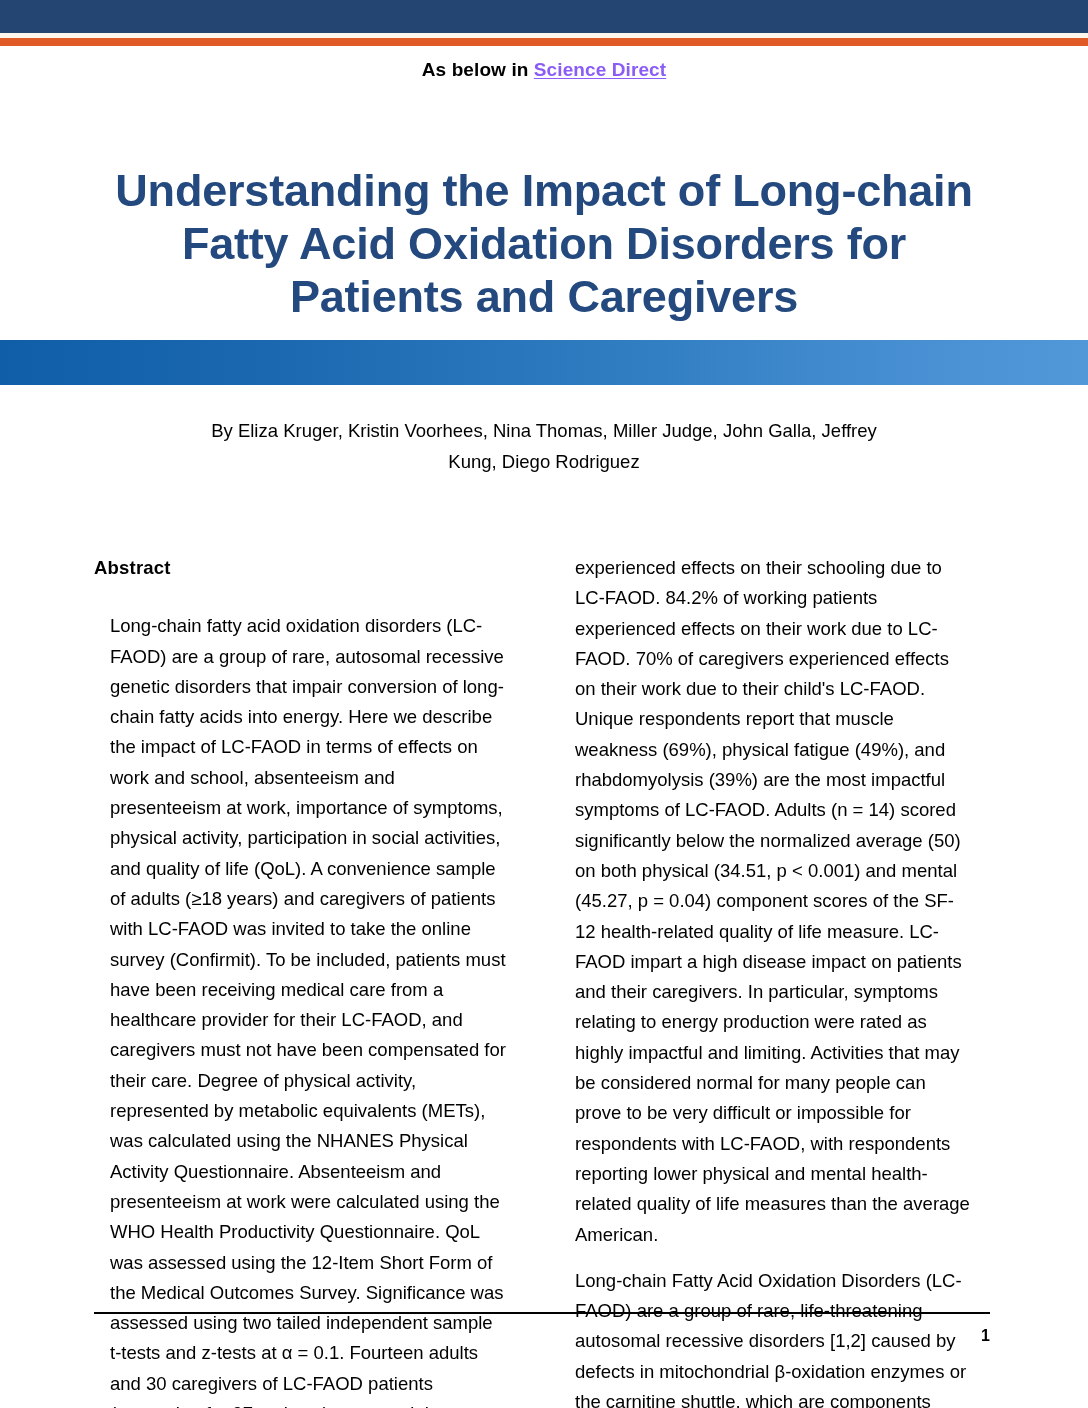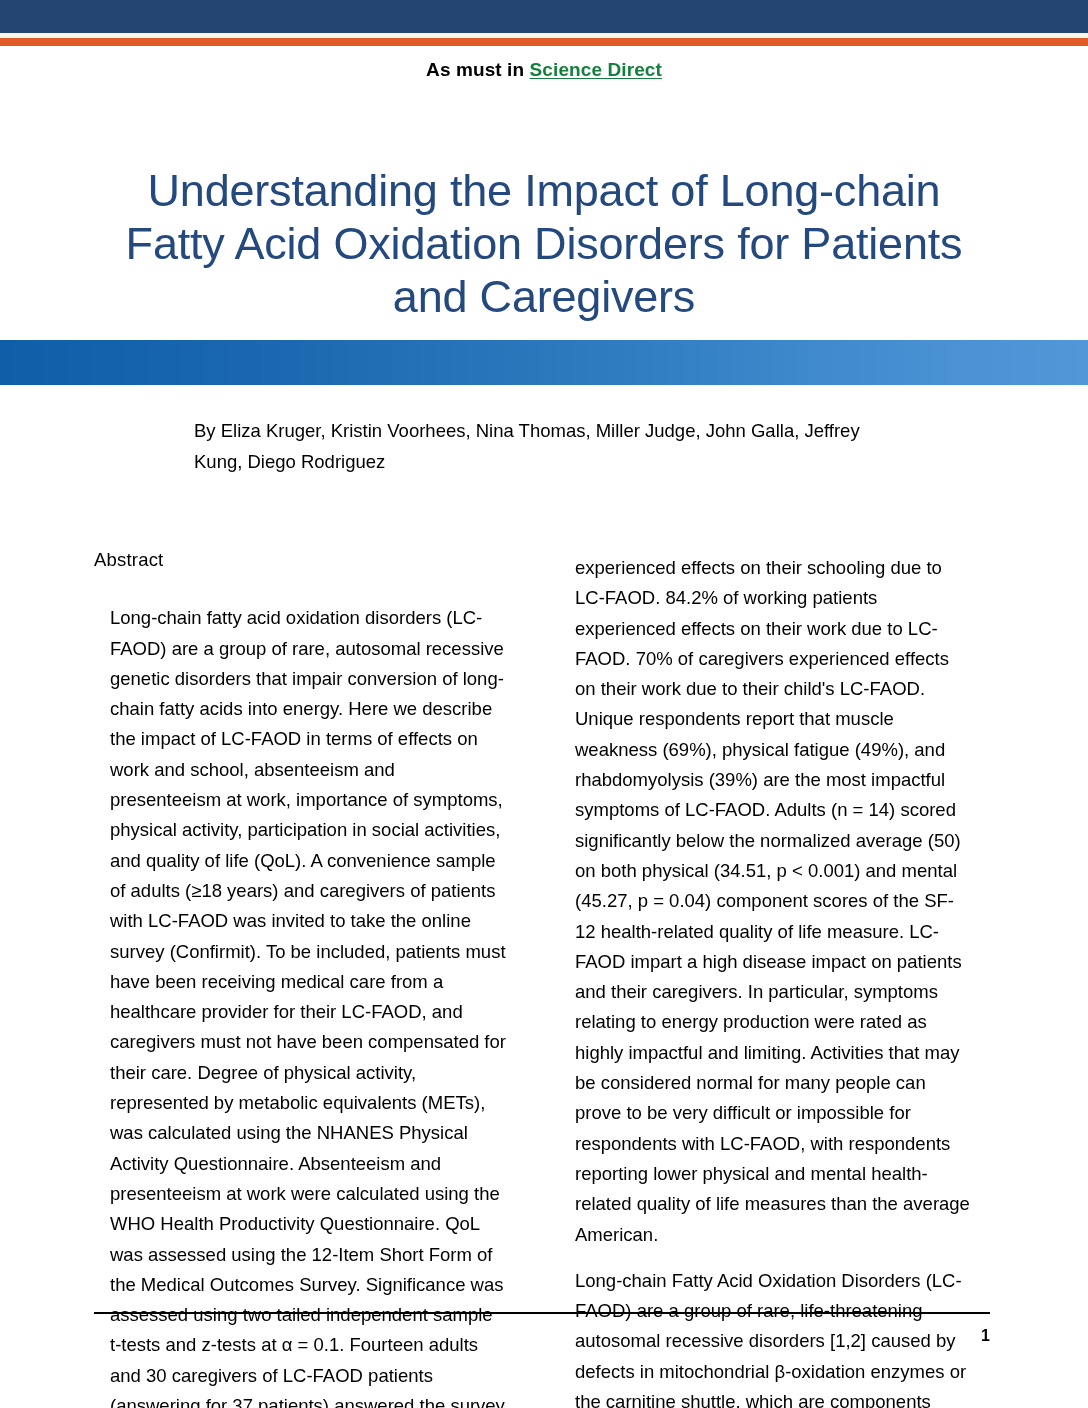--- a/index.html
+++ b/index.html
@@ -40,71 +40,71 @@
   .seen-in {
     position: absolute;
     left: 0; top: 59px;
     width: 1088px;
     text-align: center;
     font-size: 19px;
     font-weight: bold;
     letter-spacing: 0.1px;
   }
   .seen-in .link {
-    color: #15803d;
+    color: #8b5cf6;
     text-decoration: underline;
     text-underline-offset: 2px;
   }
 
   
   .doc-title {
     position: absolute;
     left: 94px; top: 134px;
     width: 900px;
     text-align: center;
     color: #23497e;
     font-size: 45px;
     line-height: 53px;
-    font-weight: normal;
+    font-weight: bold;
     letter-spacing: -0.2px;
   }
 
   
   .grad-band {
     position: absolute;
     left: 0; top: 340px;
     width: 1088px; height: 45px;
     background: linear-gradient(to right, #0f5ea7 0%, #1b68b0 25%, #2e7bc0 55%, #4a92d4 88%, #5198d8 100%);
   }
 
   
   .byline {
     position: absolute;
     left: 194px; top: 415px;
     width: 700px;
-    text-align: left;
+    text-align: center;
     font-size: 18.5px;
     line-height: 31px;
   }
 
   
   .col {
     position: absolute;
     top: 537px;
     width: 430px;
     font-size: 18.5px;
     line-height: 30.3px;
   }
   .col-left  { left: 94px; }
   .col-right { left: 559px; }
 
   .sec-head {
-    font-weight: normal;
+    font-weight: bold;
     font-size: 18.5px;
-    margin: 8px 0 28px 0;
+    margin: 16px 0 28px 0;
     letter-spacing: 0.2px;
   }
   .sec-head.spaced { margin-top: 30px; }
   .para {
     margin: 16px;
     text-align: left;
   }
 
   
   .footer-rule {
@@ -122,21 +122,21 @@
     font-weight: bold;
   }
 </style>
 </head>
 <body>
 
 <div class="top-navy"></div>
 <div class="top-cream"></div>
 <div class="top-orange"></div>
 
-<div class="seen-in"><span>As must in </span><a class="link" href="#">Science Direct</a></div>
+<div class="seen-in"><span>As below in </span><a class="link" href="#">Science Direct</a></div>
 
 <h1 class="doc-title">Understanding the Impact of Long-chain Fatty Acid Oxidation Disorders for Patients and Caregivers</h1>
 
 <div class="grad-band"></div>
 
 <div class="byline">By Eliza Kruger, Kristin Voorhees, Nina Thomas, Miller Judge, John Galla, Jeffrey Kung, Diego Rodriguez</div>
 
 <div class="col col-left">
   <div class="sec-head">Abstract</div>
   <p class="para">Long-chain fatty acid oxidation disorders (LC-FAOD) are a group of rare, autosomal recessive genetic disorders that impair conversion of long-chain fatty acids into energy. Here we describe the impact of LC-FAOD in terms of effects on work and school, absenteeism and presenteeism at work, importance of symptoms, physical activity, participation in social activities, and quality of life (QoL). A convenience sample of adults (≥18 years) and caregivers of patients with LC-FAOD was invited to take the online survey (Confirmit). To be included, patients must have been receiving medical care from a healthcare provider for their LC-FAOD, and caregivers must not have been compensated for their care. Degree of physical activity, represented by metabolic equivalents (METs), was calculated using the NHANES Physical Activity Questionnaire. Absenteeism and presenteeism at work were calculated using the WHO Health Productivity Questionnaire. QoL was assessed using the 12-Item Short Form of the Medical Outcomes Survey. Significance was assessed using two tailed independent sample t-tests and z-tests at α = 0.1. Fourteen adults and 30 caregivers of LC-FAOD patients (answering for 37 patients) answered the survey (51 unique respondents). 59.2% of LC-FAOD patients</p>

